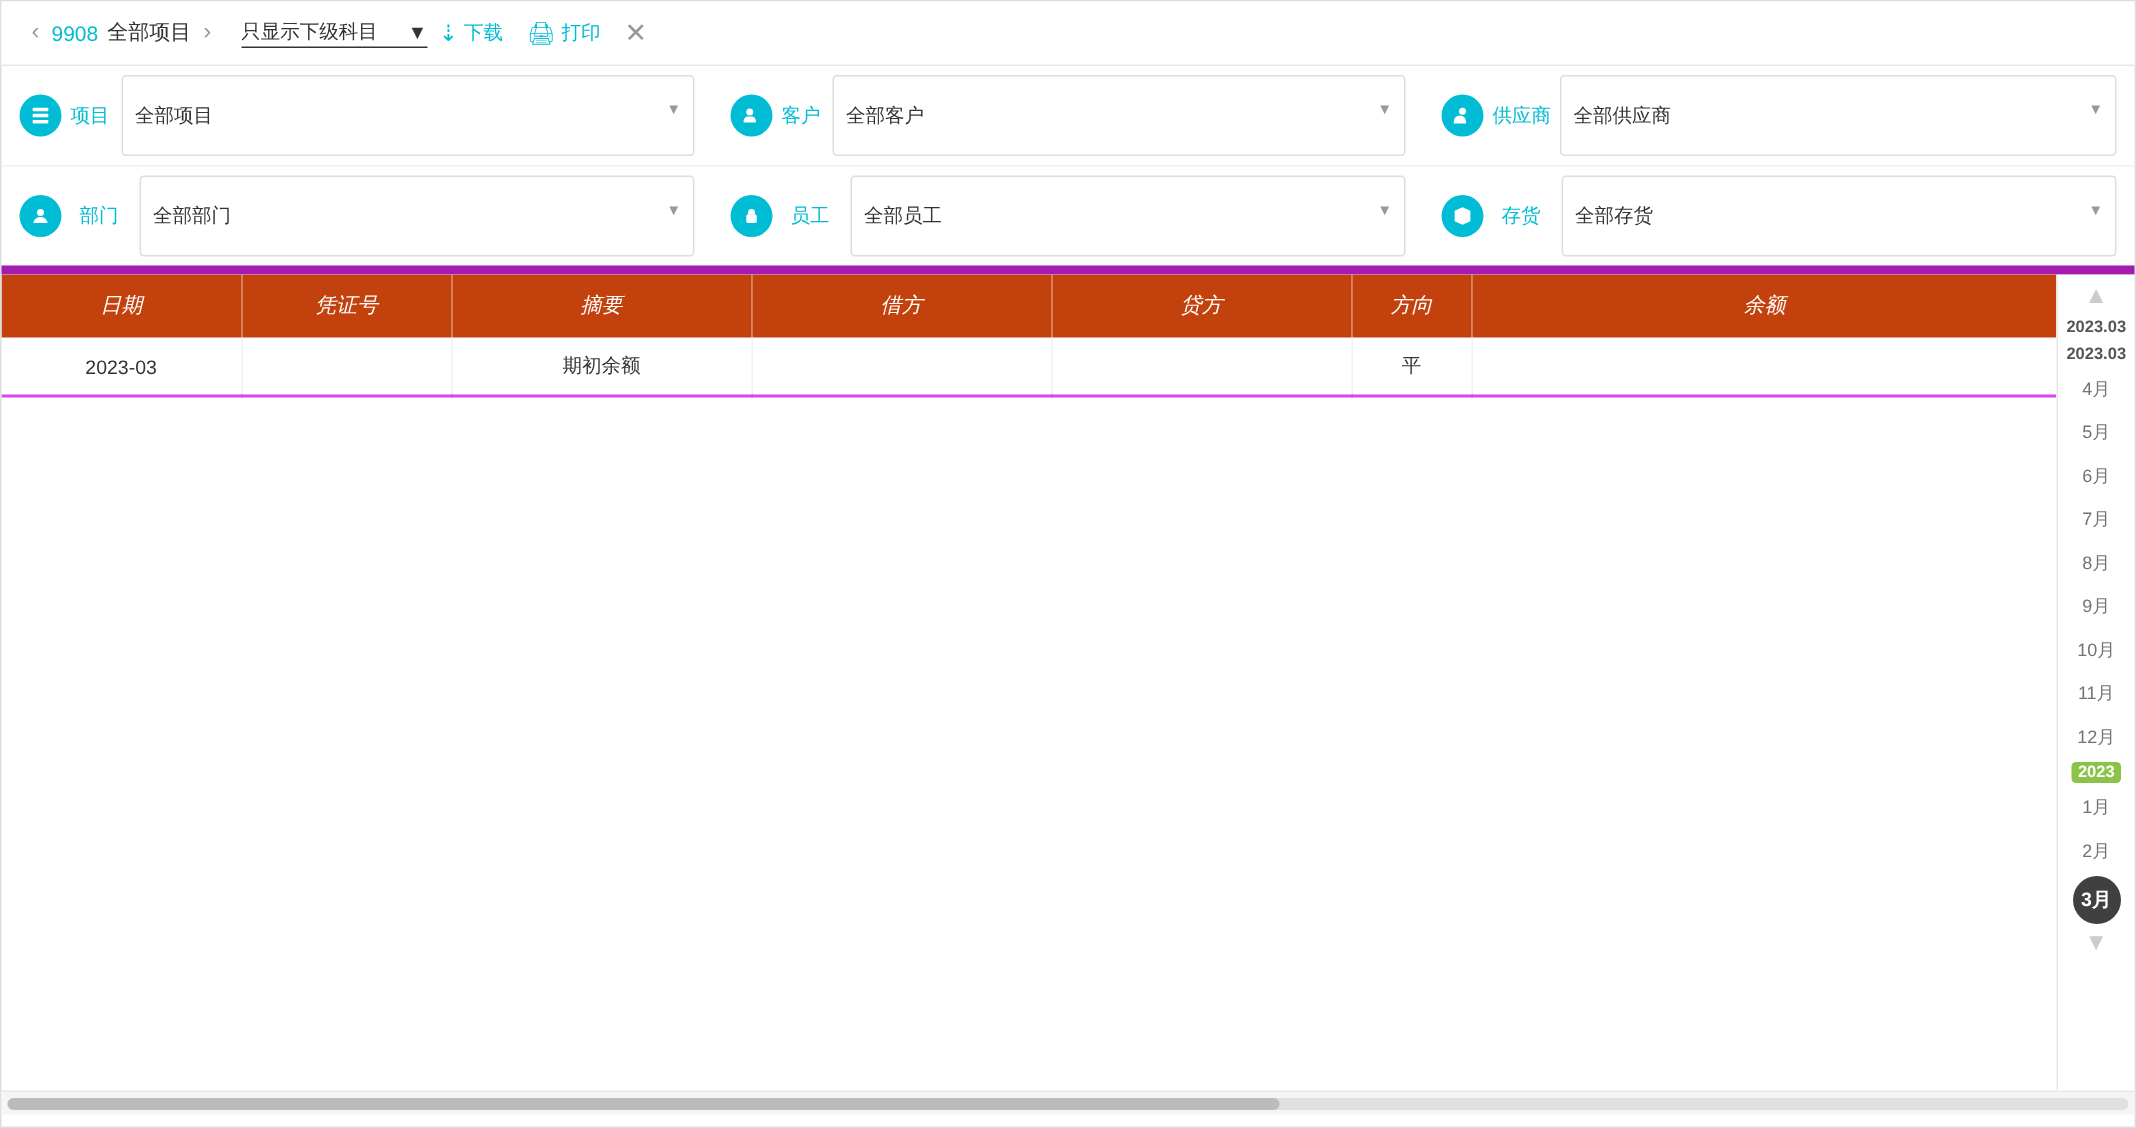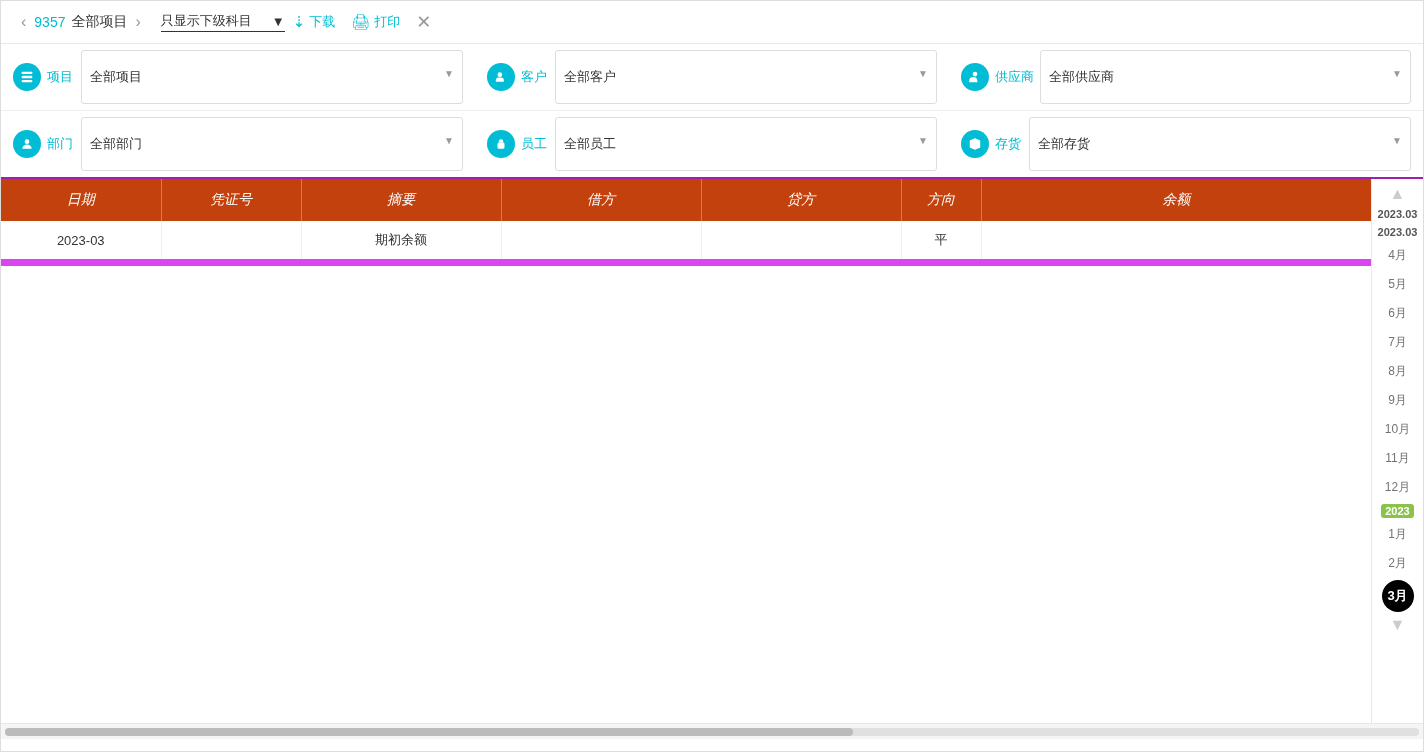--- a/index.html
+++ b/index.html
@@ -18,56 +18,56 @@
     .filter-icon { width: 28px; height: 28px; border-radius: 50%; display: flex; align-items: center; justify-content: center; font-size: 14px; flex-shrink: 0; }
     .filter-icon.teal { background: #00bcd4; color: white; }
     .filter-label { color: #00bcd4; font-size: 13px; white-space: nowrap; min-width: 28px; }
     .filter-select { flex: 1; display: flex; align-items: flex-start; border: 1px solid #ddd; border-radius: 3px; padding: 17px 8px; background: #fff; cursor: pointer; justify-content: space-between; min-width: 0; }
     .filter-select span { color: #333; font-size: 13px; overflow: hidden; text-overflow: ellipsis; white-space: nowrap; }
     .filter-select .arrow { color: #999; font-size: 10px; flex-shrink: 0; }
     .table { width: 100%; border-collapse: collapse; }
     .table thead tr { background: #c2410c; font-style: italic; }
     .table thead th { color: white; padding: 12px 8px; text-align: center; font-weight: normal; font-size: 14px; border-right: 1px solid rgba(255,255,255,0.3); }
     .table thead th:last-child { border-right: none; }
-    .table tbody tr { border-bottom: 7px solid #d946ef; padding-left: 12px; }
+    .table tbody tr { border-bottom: 2px solid #d946ef; padding-left: 12px; }
     .table tbody td { padding: 10px 8px; text-align: center; font-size: 13px; color: #333; border-right: 1px solid #f0f0f0; }
     .table tbody td:last-child { border-right: none; }
     .content-area { display: flex; flex: 1; overflow: hidden; }
     .table-area { flex: 1; overflow: auto; }
     
     
     .month-nav { width: 52px; background: #fff; border-left: 1px solid #e8e8e8; display: flex; flex-direction: column; align-items: center; padding: 4px 0; overflow-y: auto; }
     .month-nav-item { width: 100%; text-align: center; padding: 6px 2px; font-size: 12px; color: #737373; cursor: pointer; position: relative; }
     .month-nav-item.selected { color: #333; font-weight: bold; }
     .nav-scroll-btn { color: #ccc; font-size: 16px; cursor: pointer; padding: 2px; width: 100%; text-align: center; }
     
     
     .close-btn { position: absolute; top: 10px; right: 16px; background: none; border: none; font-size: 18px; color: #999; cursor: pointer; }
     
-    .filters-wrapper { display: grid; grid-template-columns: 1fr 1fr 1fr; border-bottom: 2px solid #a21caf; }
+    .filters-wrapper { display: grid; grid-template-columns: 1fr 1fr 1fr; border-bottom: 6px solid #a21caf; }
     .filter-cell { display: flex; align-items: center; gap: 6px; padding: 6px 12px; border-bottom: 1px solid #f0f0f0; }
-    .filter-cell:nth-child(n+4) { border-bottom: none; }
+    .filter-cell:nth-child(n+4) { border-bottom: none; gap: 12px; }
     
     .col-date { width: 160px; }
     .col-voucher { width: 140px; }
     .col-summary { width: 200px; }
     .col-debit { width: 200px; }
     .col-credit { width: 200px; }
     .col-direction { width: 80px; }
     .col-balance { flex: 1; }
   </style>
 </head>
 <body>
 
 <div class="window">
 
   <div class="header">
     <div class="account-nav">
       <button class="nav-btn">‹</button>
-      <span style="color:#00bcd4; font-size:14px; margin-right:2px;">9357</span>
+      <span style="color:#00bcd4; font-size:14px; margin-right:2px;">9908</span>
       <span style="color:#333; font-size:14px;">全部项目</span>
       <button class="nav-btn">›</button>
     </div>
     <div class="show-sub">
       <span>只显示下级科目</span>
       <span>▼</span>
     </div>
     <div class="actions">
       <button class="action-btn">
         <span style="font-size:15px;">⇣</span>
@@ -205,21 +205,21 @@
       <div class="month-nav-item">9月</div>
       <div class="month-nav-item">10月</div>
       <div class="month-nav-item">11月</div>
       <div class="month-nav-item">12月</div>
       <div style="display:flex; justify-content:center; width:100%; margin: 2px 0; text-align: center;">
         <div style="background:#8bc34a; color:white; border-radius:3px; font-size:11px; padding: 1px 4px; font-weight:bold; cursor:pointer;">2023</div>
       </div>
       <div class="month-nav-item">1月</div>
       <div class="month-nav-item">2月</div>
       <div style="display:flex; justify-content:center; width:100%; margin: 2px 0;">
-        <div style="background:#000000; color:white; border-radius:50%; width:32px; height:32px; display:flex; align-items:center; justify-content:center; font-size:13px; font-weight:bold; cursor:pointer;">3月</div>
+        <div style="background:#404040; color:white; border-radius:50%; width:32px; height:32px; display:flex; align-items:center; justify-content:center; font-size:13px; font-weight:bold; cursor:pointer;">3月</div>
       </div>
       <div class="nav-scroll-btn">▼</div>
     </div>
   </div>
 
   <div style="height: 16px; background: #f5f5f5; border-top: 1px solid #e8e8e8; display:flex; align-items:center; padding: 0 4px;">
     <div style="flex:1; height:8px; background:#e0e0e0; border-radius:4px; position:relative;">
       <div style="width:60%; height:100%; background:#bbb; border-radius:4px;"></div>
     </div>
   </div>

